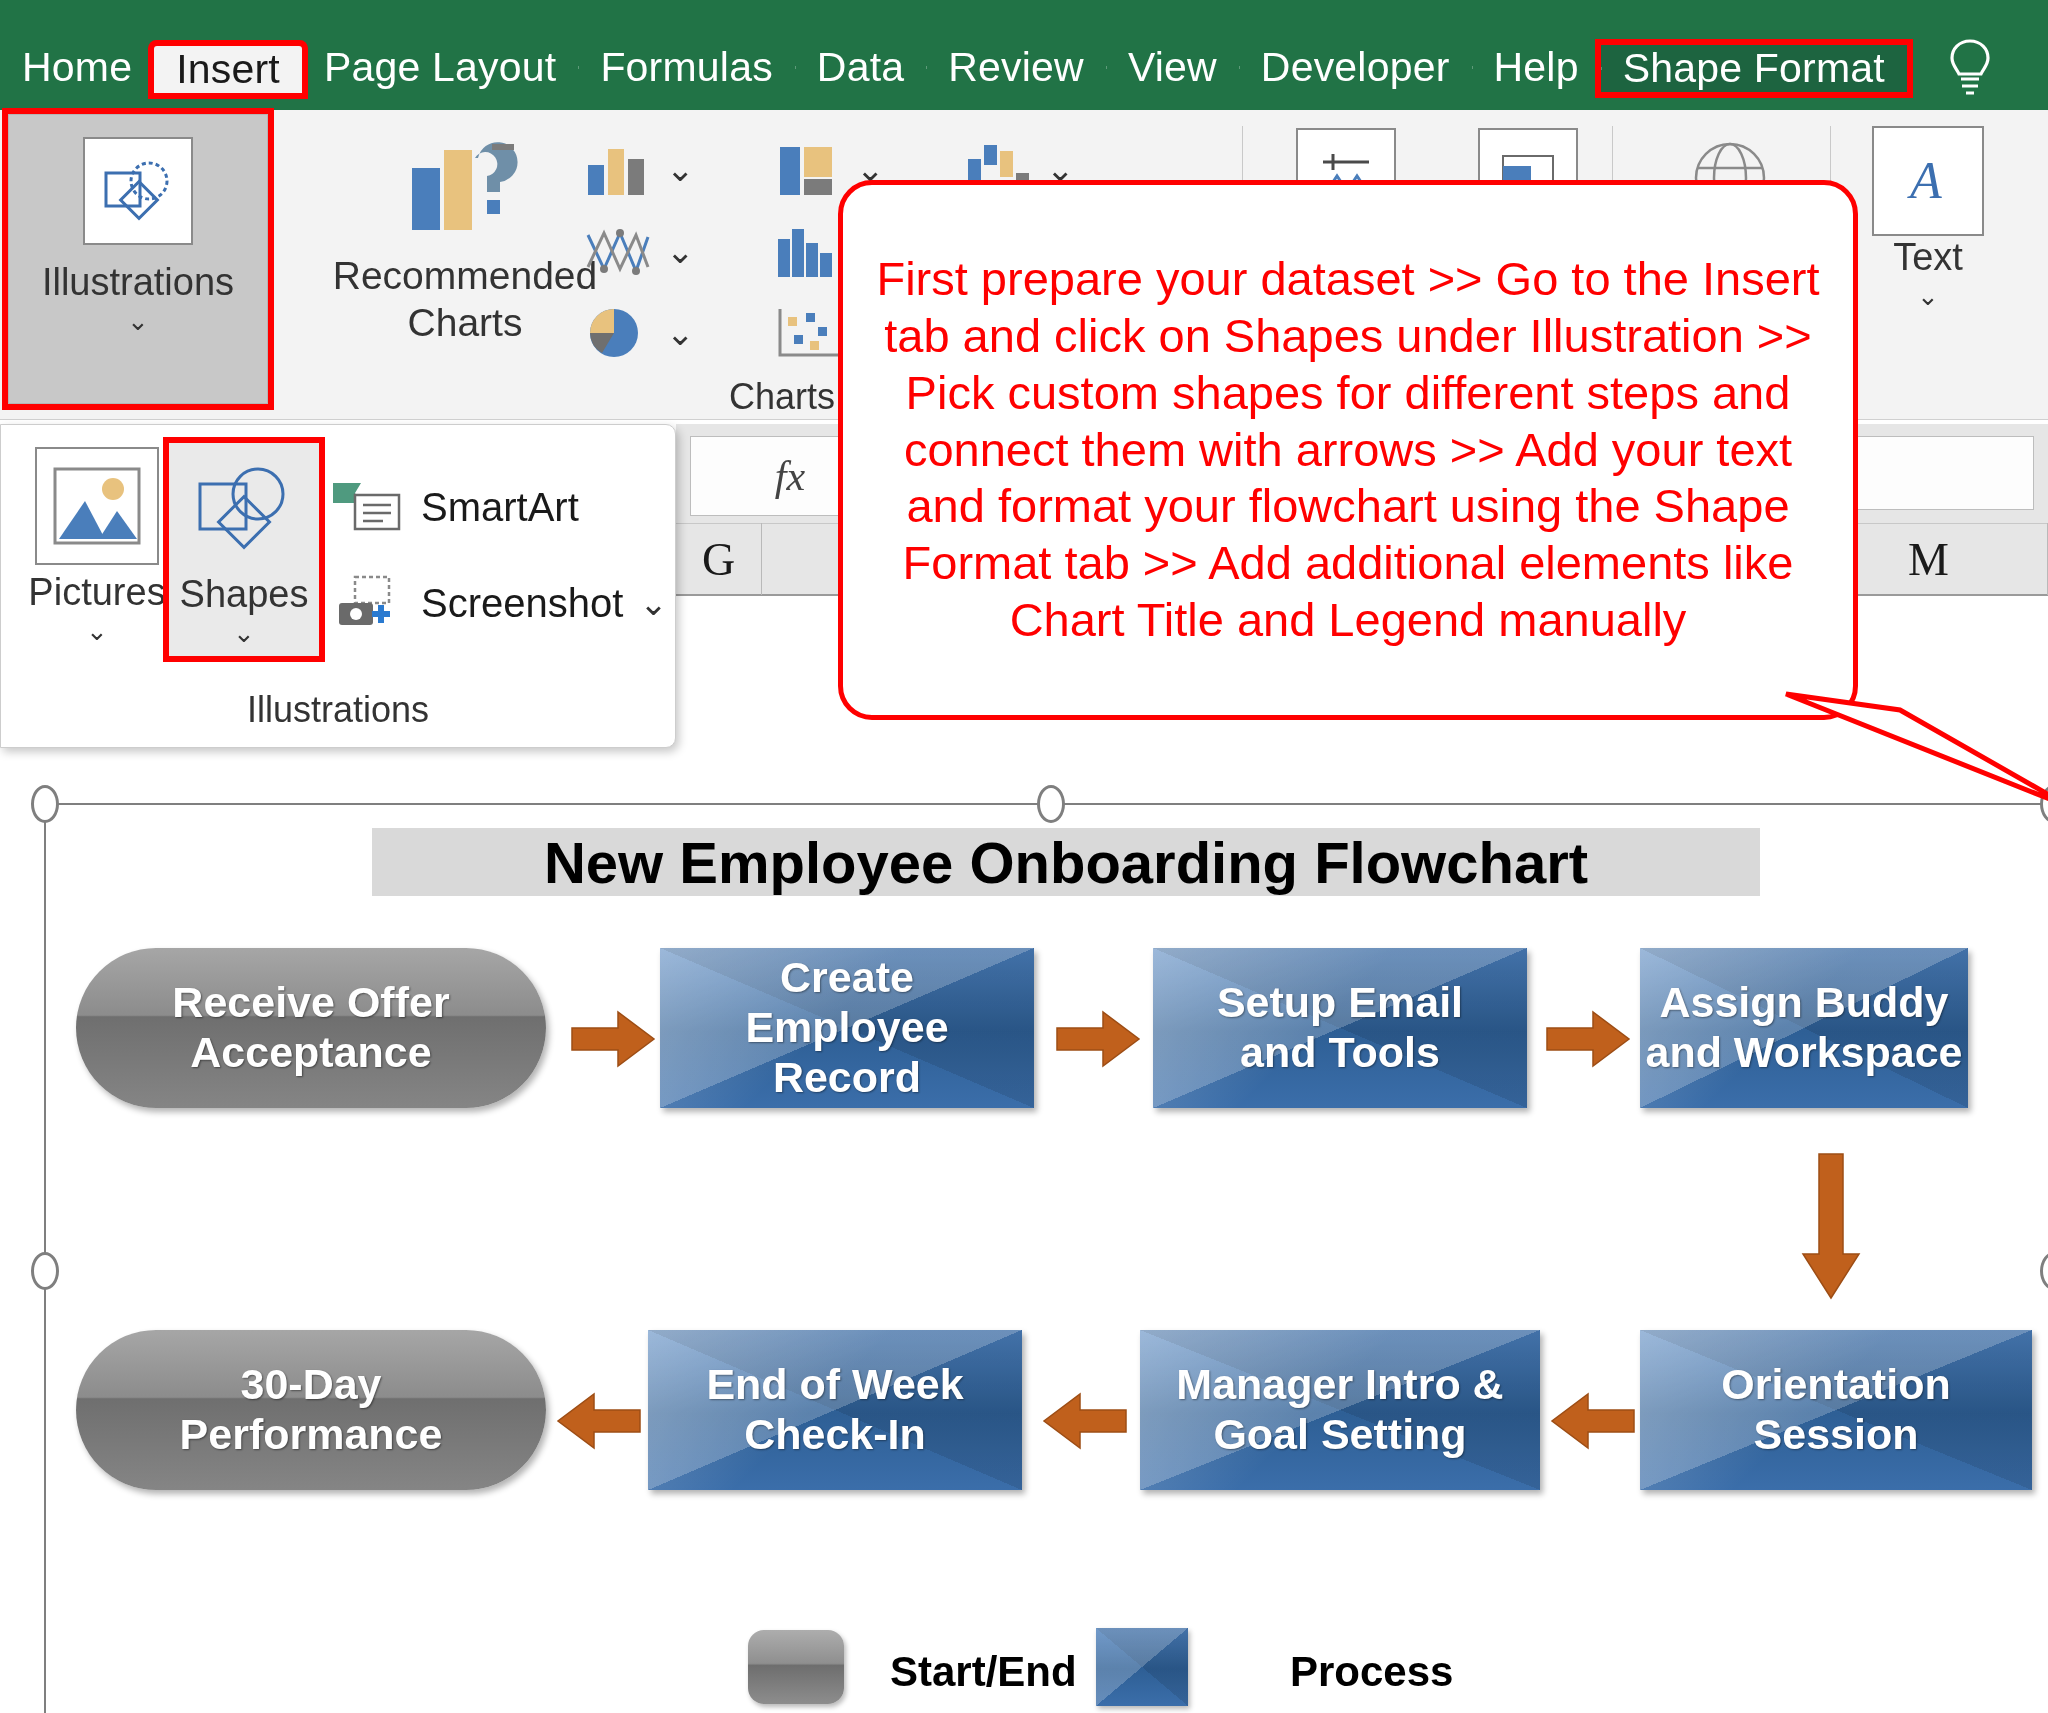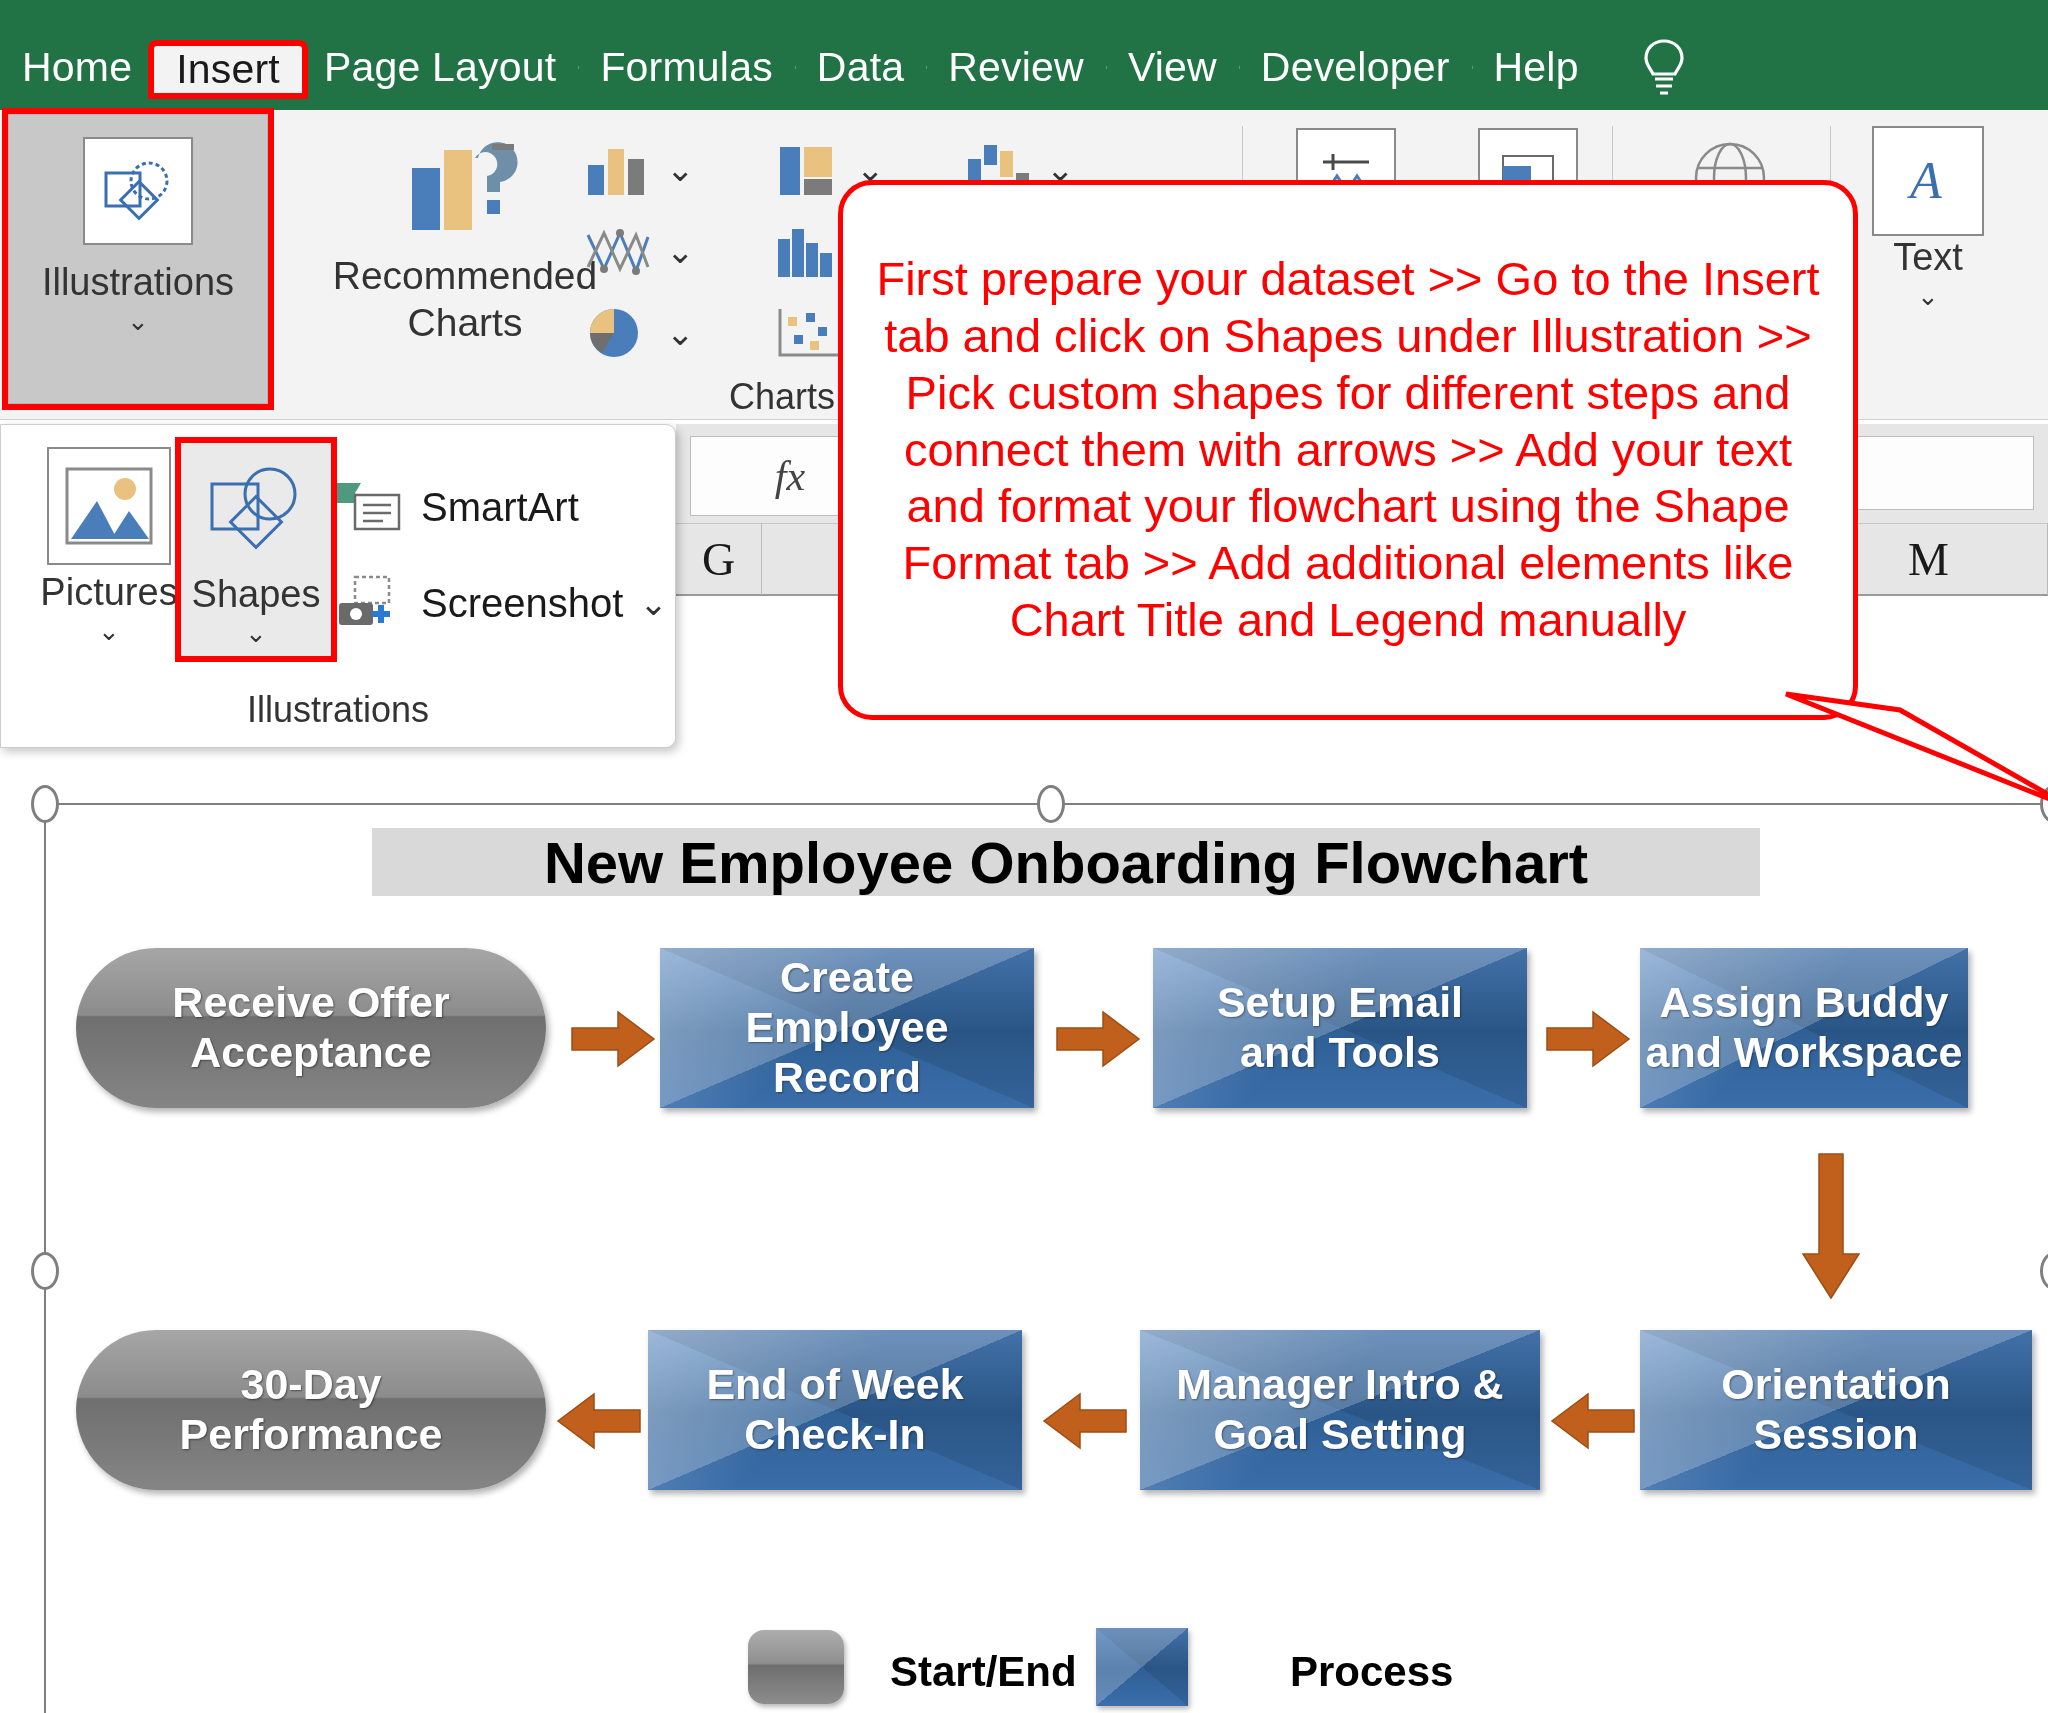--- a/index.html
+++ b/index.html
@@ -93,21 +93,21 @@
 
   
   .illus-dropdown {
     position: absolute; left: 0; top: 424px; width: 676px; height: 324px;
     background: #ffffff; border: 1px solid #cdcdcd;
     border-radius: 0 10px 10px 0;
     box-shadow: 3px 4px 10px rgba(0,0,0,0.22);
     z-index: 30;
   }
   .dd-item {
-    position: absolute; text-align: center; font-size: 38px; color: #333; margin-left: 12px;
+    position: absolute; text-align: center; font-size: 38px; color: #333;
   }
   .dd-pics { left: 26px; top: 22px; width: 140px; }
   .dd-shapes { left: 168px; top: 18px; width: 150px; padding: 8px 6px 10px; }
   .dd-icon-sq {
     width: 124px; height: 118px; margin: 0 auto; background: #fff;
     border: 2px solid #8a8a8a; display: flex; align-items: center; justify-content: center;
   }
   .dd-icon-plain {
     width: 124px; height: 118px; margin: 0 auto;
     display: flex; align-items: center; justify-content: center;
@@ -242,20 +242,23 @@
         <span>Review</span>
       </div>
     <div class="tab">
         <span>View</span>
       </div>
     <div class="tab">
         <span>Developer</span>
       </div>
     <div class="tab">
         <span>Help</span>
+      </div>
+    <div class="tab ctx-tab hl-box">
+        <span>Shape Format</span>
       </div>
     <div class="bulb">
       <svg width="46" height="62" viewBox="0 0 46 62">
         <path d="M23 4 C12 4 5 12 5 21 C5 28 10 32 12 37 L34 37 C36 32 41 28 41 21 C41 12 34 4 23 4 Z" fill="none" stroke="#ffffff" stroke-width="3.2"></path>
         <path d="M14 42 L32 42 M15 49 L31 49 M19 56 L27 56" stroke="#ffffff" stroke-width="3.2" fill="none"></path>
       </svg>
     </div>
   </div>
 
   <div class="ribbon-body">

